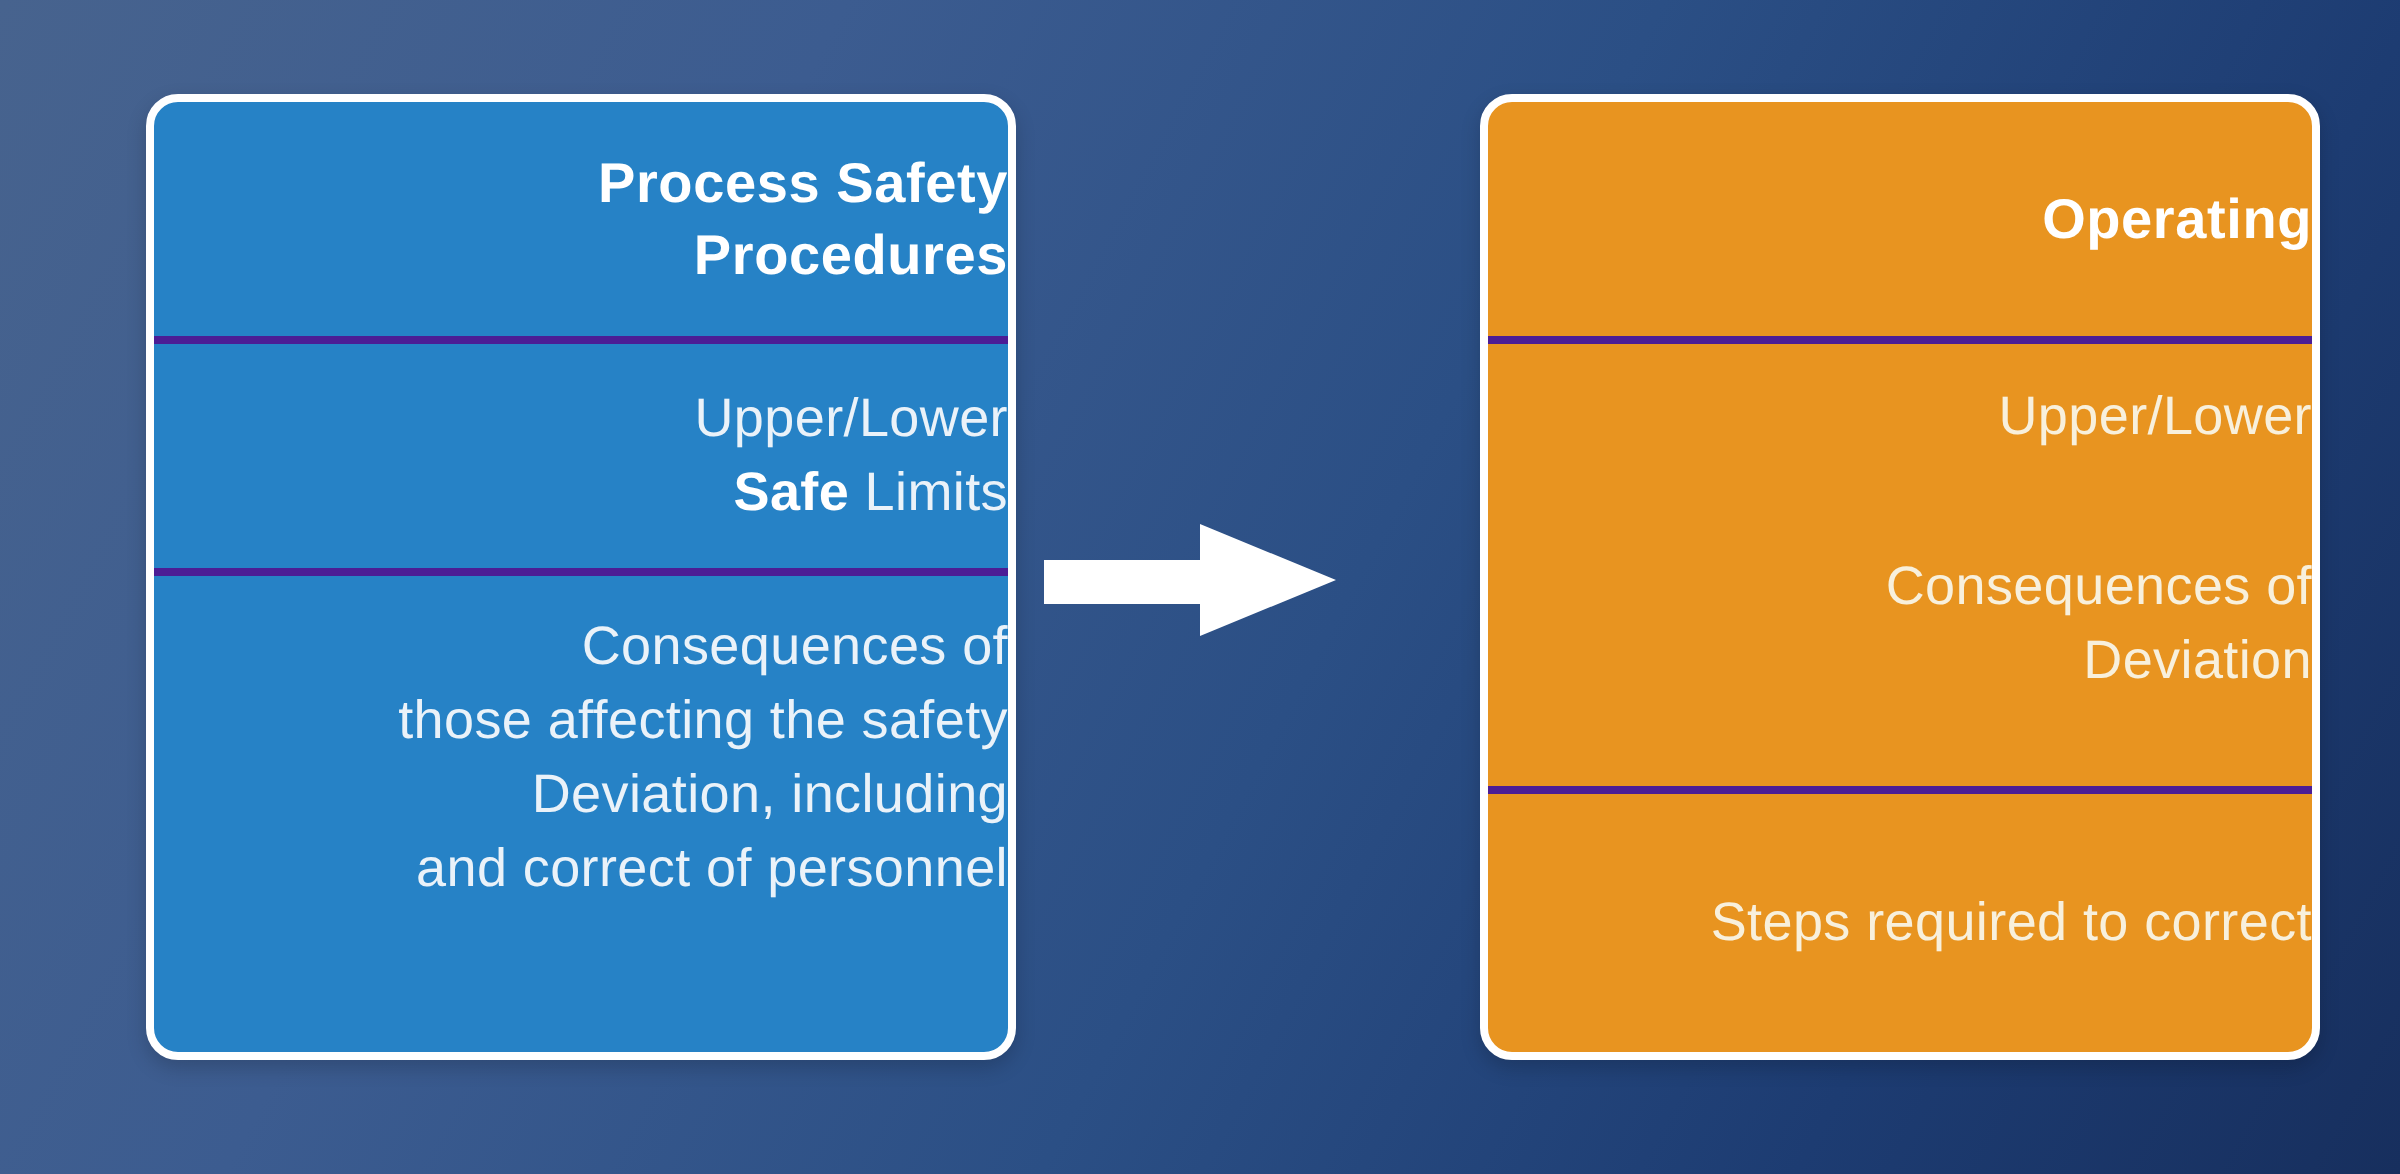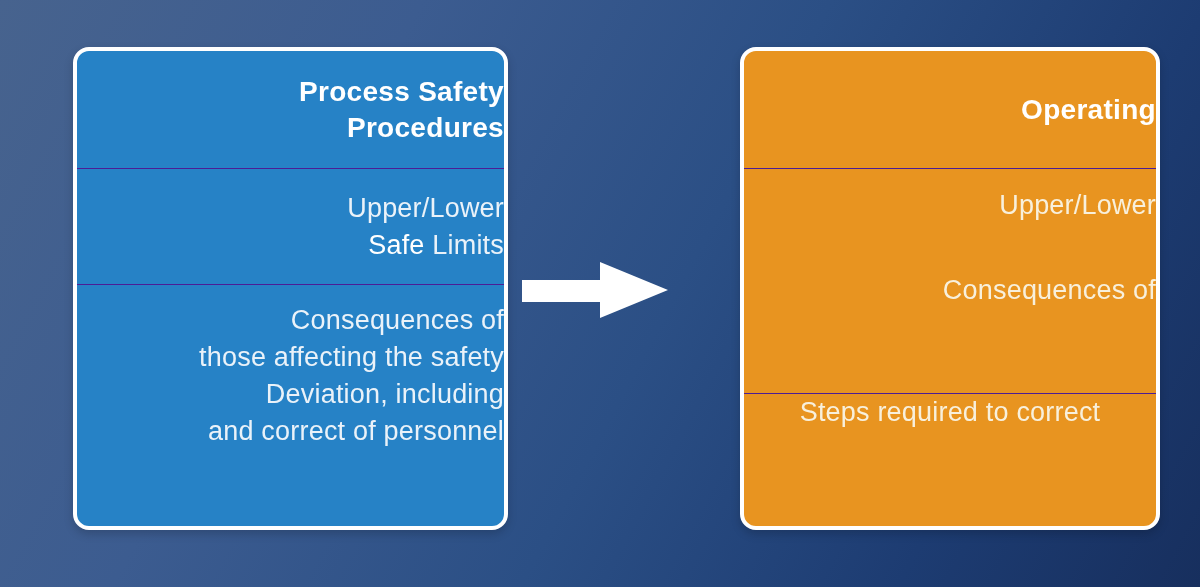--- a/index.html
+++ b/index.html
@@ -22,61 +22,62 @@
     border-radius: 16px;
     display: flex;
     flex-direction: column;
     box-shadow: 0 4px 10px rgba(0,0,0,0.18);
     overflow: hidden;
   }
   .box.left  { left: 73px;  width: 435px; background: #2682c6; }
   .box.right { left: 692px; width: 420px; background: #e89420; margin-left: 48px; }
 
   .section { text-align: right; }
-  .divider-top { border-top: 1px solid #4c1d95; }
+  .divider-top { border-top: 4px solid #4c1d95; }
 
   .header-section {
     height: 117px;
     display: flex;
     flex-direction: column;
     justify-content: center;
     font-size: 28px;
     font-weight: 700;
     line-height: 36px;
     color: #ffffff;
     letter-spacing: 0.3px;
   }
   .body-text {
     font-size: 27px;
     font-weight: 400;
     line-height: 37px;
     letter-spacing: 0.2px;
   }
   .box.left  .body-text { color: #eaf2f9; }
   .box.right .body-text { color: #f8f0dc; }
-  .bold-word { font-weight: 400; color: #ffffff; }
+  .bold-word { font-weight: 700; color: #ffffff; }
 
   .left-limits-section {
     height: 116px;
     display: flex;
     flex-direction: column;
     justify-content: center;
   }
   .left-consequences-section {
     flex: 1;
     padding-top: 17px;
   }
   .right-middle-section {
     height: 225px;
     padding-top: 18px;
   }
   .right-consequences-block { margin-top: 48px; }
   .right-steps-section {
     flex: 1;
     display: flex;
+    flex-direction: column;
     justify-content: center;
   }
   .arrow-wrap {
     position: absolute;
     left: 522px;
     top: 262px;
     width: 146px;
     height: 56px;
   }
 </style>
@@ -109,20 +110,21 @@
   </div>
 
   <div class="box right">
     <div class="section header-section">
       <div>Operating</div>
     </div>
     <div class="section divider-top right-middle-section body-text">
       <div>Upper/Lower</div>
       <div class="right-consequences-block">
         <div>Consequences of</div>
+        <div>Deviation</div>
       </div>
     </div>
     <div class="section divider-top right-steps-section body-text">
       <div>Steps required to correct</div>
     </div>
   </div>
 
 </div>
 
 </body></html>

